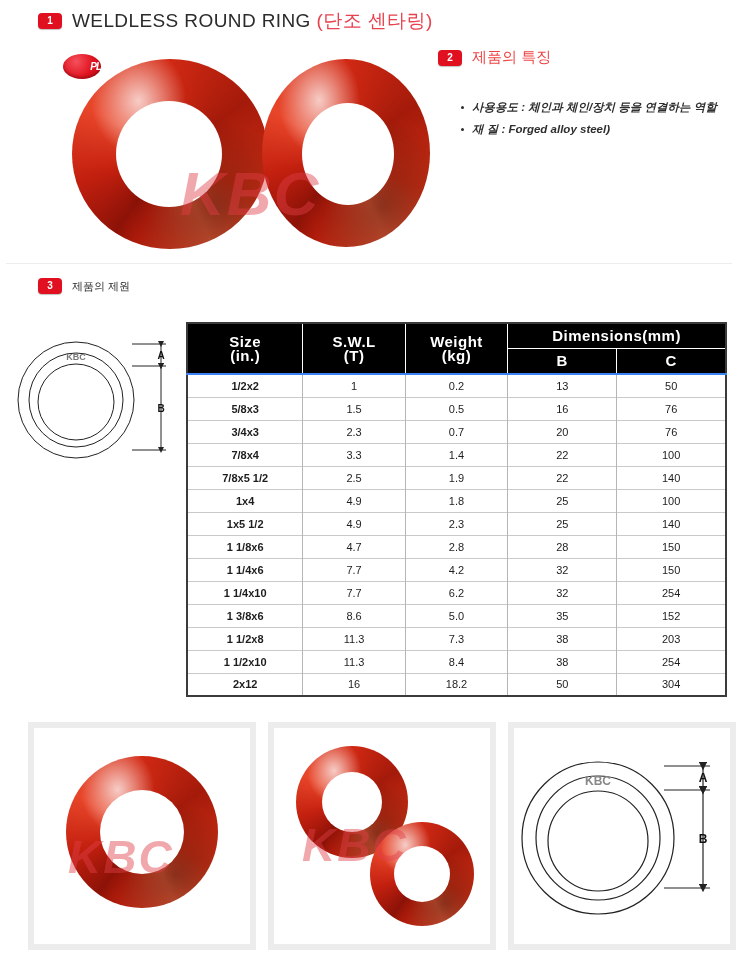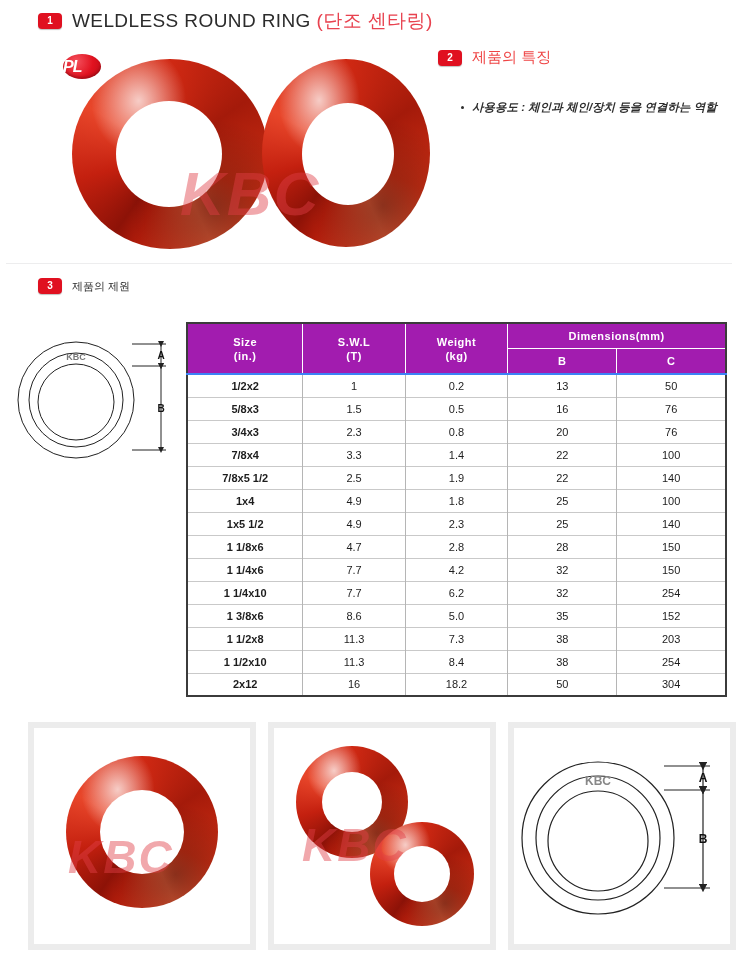--- a/index.html
+++ b/index.html
@@ -54,24 +54,24 @@
     background: #ffffff;
     overflow: hidden;
   }
   .pl-logo {
     position: absolute;
     left: 33px; top: 9px;
     width: 38px; height: 25px;
     border-radius: 50%;
     background: radial-gradient(circle at 35% 30%, #f4505c 0%, #e1121f 55%, #bb0c17 100%);
     color: #fff;
-    font-size: 16px;
+    font-size: 10px;
     font-weight: bold;
     font-style: italic;
-    text-align: left;
+    text-align: right;
     line-height: 25px;
     letter-spacing: -1px;
     z-index: 6;
     box-shadow: inset 0 -2px 3px rgba(0,0,0,.25);
   }
   .ring {
     position: absolute;
     border-radius: 50%;
   }
   .ring::before {
@@ -180,23 +180,23 @@
     left: 186px; top: 322px;
     width: 541px;
   }
   table.spec {
     width: 100%;
     border-collapse: collapse;
     table-layout: fixed;
     border: 2px solid #3b3b3b;
   }
   table.spec th {
-    background: #a21caf;
+    background: #000000;
     color: #ffffff;
-    font-size: 11px;
+    font-size: 15px;
     font-weight: bold;
     letter-spacing: .5px;
     padding: 5px 2px;
     border: 1px solid #ffffff;
     line-height: 14px;
   }
   table.spec td {
     font-size: 11px;
     text-align: center;
     padding: 4px 2px;
@@ -265,20 +265,21 @@
   <div class="wm">KBC</div>
 </div>
 
 <div class="sec2-head">
   <span class="badge">2</span>
   <span class="sec2-title">제품의 특징</span>
 </div>
 
 <ul class="features">
   <li>사용용도 :  체인과 체인/장치 등을 연결하는 역할</li>
+  <li>재 질 : Forged alloy steel)</li>
 </ul>
 
 <div class="divider"></div>
 
 <div class="sec3-head">
   <span class="badge">3</span>
   <span class="sec3-title">제품의 제원</span>
 </div>
 
 <div class="drawing" style="left:14px; top:330px; width:166px; height:140px;">
@@ -343,21 +344,21 @@
         <tr>
           <td>5/8x3</td>
           <td>1.5</td>
           <td>0.5</td>
           <td>16</td>
           <td>76</td>
         </tr>
         <tr>
           <td>3/4x3</td>
           <td>2.3</td>
-          <td>0.8</td>
+          <td>0.7</td>
           <td>20</td>
           <td>76</td>
         </tr>
         <tr>
           <td>7/8x4</td>
           <td>3.3</td>
           <td>1.4</td>
           <td>22</td>
           <td>100</td>
         </tr>

